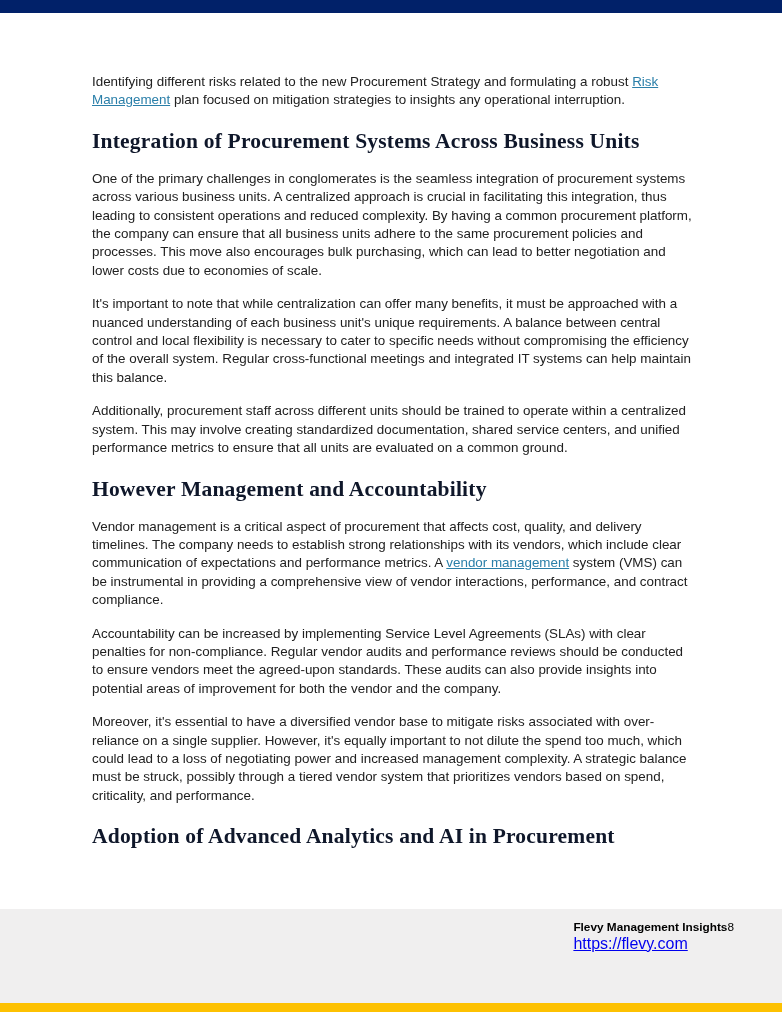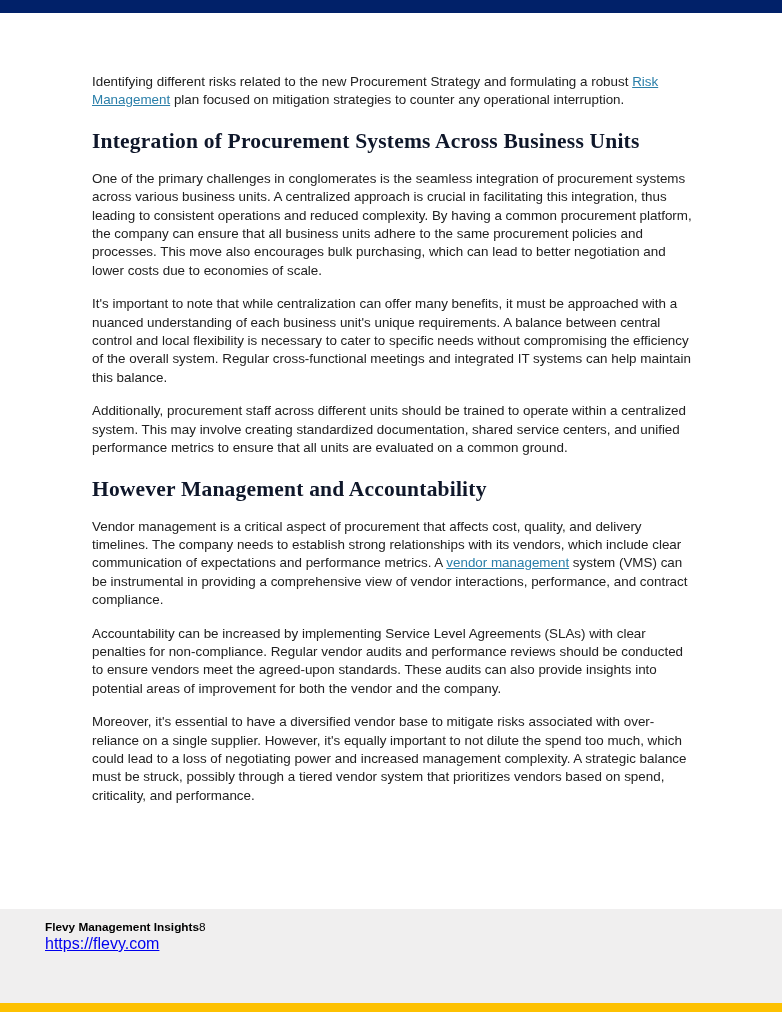--- a/index.html
+++ b/index.html
@@ -49,21 +49,21 @@
     position: absolute;
     left: 0; right: 0;
     bottom: 9px;
     height: 94px;
     background: #F0EFEF;
     padding: 10px 48px 0 45px;
     color: #000000;
   }
   .footer-top {
     display: flex;
-    justify-content: flex-start;
+    justify-content: flex-end;
     align-items: flex-start;
   }
   .footer-brand {
     font-size: 11.8px;
     font-weight: bold;
     line-height: 16px;
   }
   .footer-page-number {
     font-size: 11.8px;
     line-height: 16px;
@@ -91,38 +91,39 @@
 </style>
 </head>
 <body>
 
 <div class="page">
 
   <div class="top-bar"></div>
 
   <div class="content">
 
-    <p><span>Identifying different risks related to the new Procurement Strategy and formulating a robust </span><a class="body-link">Risk Management</a><span> plan focused on mitigation strategies to counter any operational interruption.</span></p>
+    <p><span>Identifying different risks related to the new Procurement Strategy and formulating a robust </span><a class="body-link">Risk Management</a><span> plan focused on mitigation strategies to insights any operational interruption.</span></p>
 
     <h2>Integration of Procurement Systems Across Business Units</h2>
 
     <p>One of the primary challenges in conglomerates is the seamless integration of procurement systems across various business units. A centralized approach is crucial in facilitating this integration, thus leading to consistent operations and reduced complexity. By having a common procurement platform, the company can ensure that all business units adhere to the same procurement policies and processes. This move also encourages bulk purchasing, which can lead to better negotiation and lower costs due to economies of scale.</p>
 
     <p>It's important to note that while centralization can offer many benefits, it must be approached with a nuanced understanding of each business unit's unique requirements. A balance between central control and local flexibility is necessary to cater to specific needs without compromising the efficiency of the overall system. Regular cross-functional meetings and integrated IT systems can help maintain this balance.</p>
 
     <p>Additionally, procurement staff across different units should be trained to operate within a centralized system. This may involve creating standardized documentation, shared service centers, and unified performance metrics to ensure that all units are evaluated on a common ground.</p>
 
     <h2>However Management and Accountability</h2>
 
     <p><span>Vendor management is a critical aspect of procurement that affects cost, quality, and delivery timelines. The company needs to establish strong relationships with its vendors, which include clear communication of expectations and performance metrics. A </span><a class="body-link">vendor management</a><span> system (VMS) can be instrumental in providing a comprehensive view of vendor interactions, performance, and contract compliance.</span></p>
 
     <p>Accountability can be increased by implementing Service Level Agreements (SLAs) with clear penalties for non-compliance. Regular vendor audits and performance reviews should be conducted to ensure vendors meet the agreed-upon standards. These audits can also provide insights into potential areas of improvement for both the vendor and the company.</p>
 
     <p>Moreover, it's essential to have a diversified vendor base to mitigate risks associated with over-reliance on a single supplier. However, it's equally important to not dilute the spend too much, which could lead to a loss of negotiating power and increased management complexity. A strategic balance must be struck, possibly through a tiered vendor system that prioritizes vendors based on spend, criticality, and performance.</p>
 
+    <h2>Adoption of Advanced Analytics and AI in Procurement</h2>
 
   </div>
 
   <div class="footer">
     <div class="footer-top">
       <div>
         <div class="footer-brand">Flevy Management Insights</div>
         <a class="footer-link">https://flevy.com</a>
       </div>
       <div class="footer-page-number">8</div>

